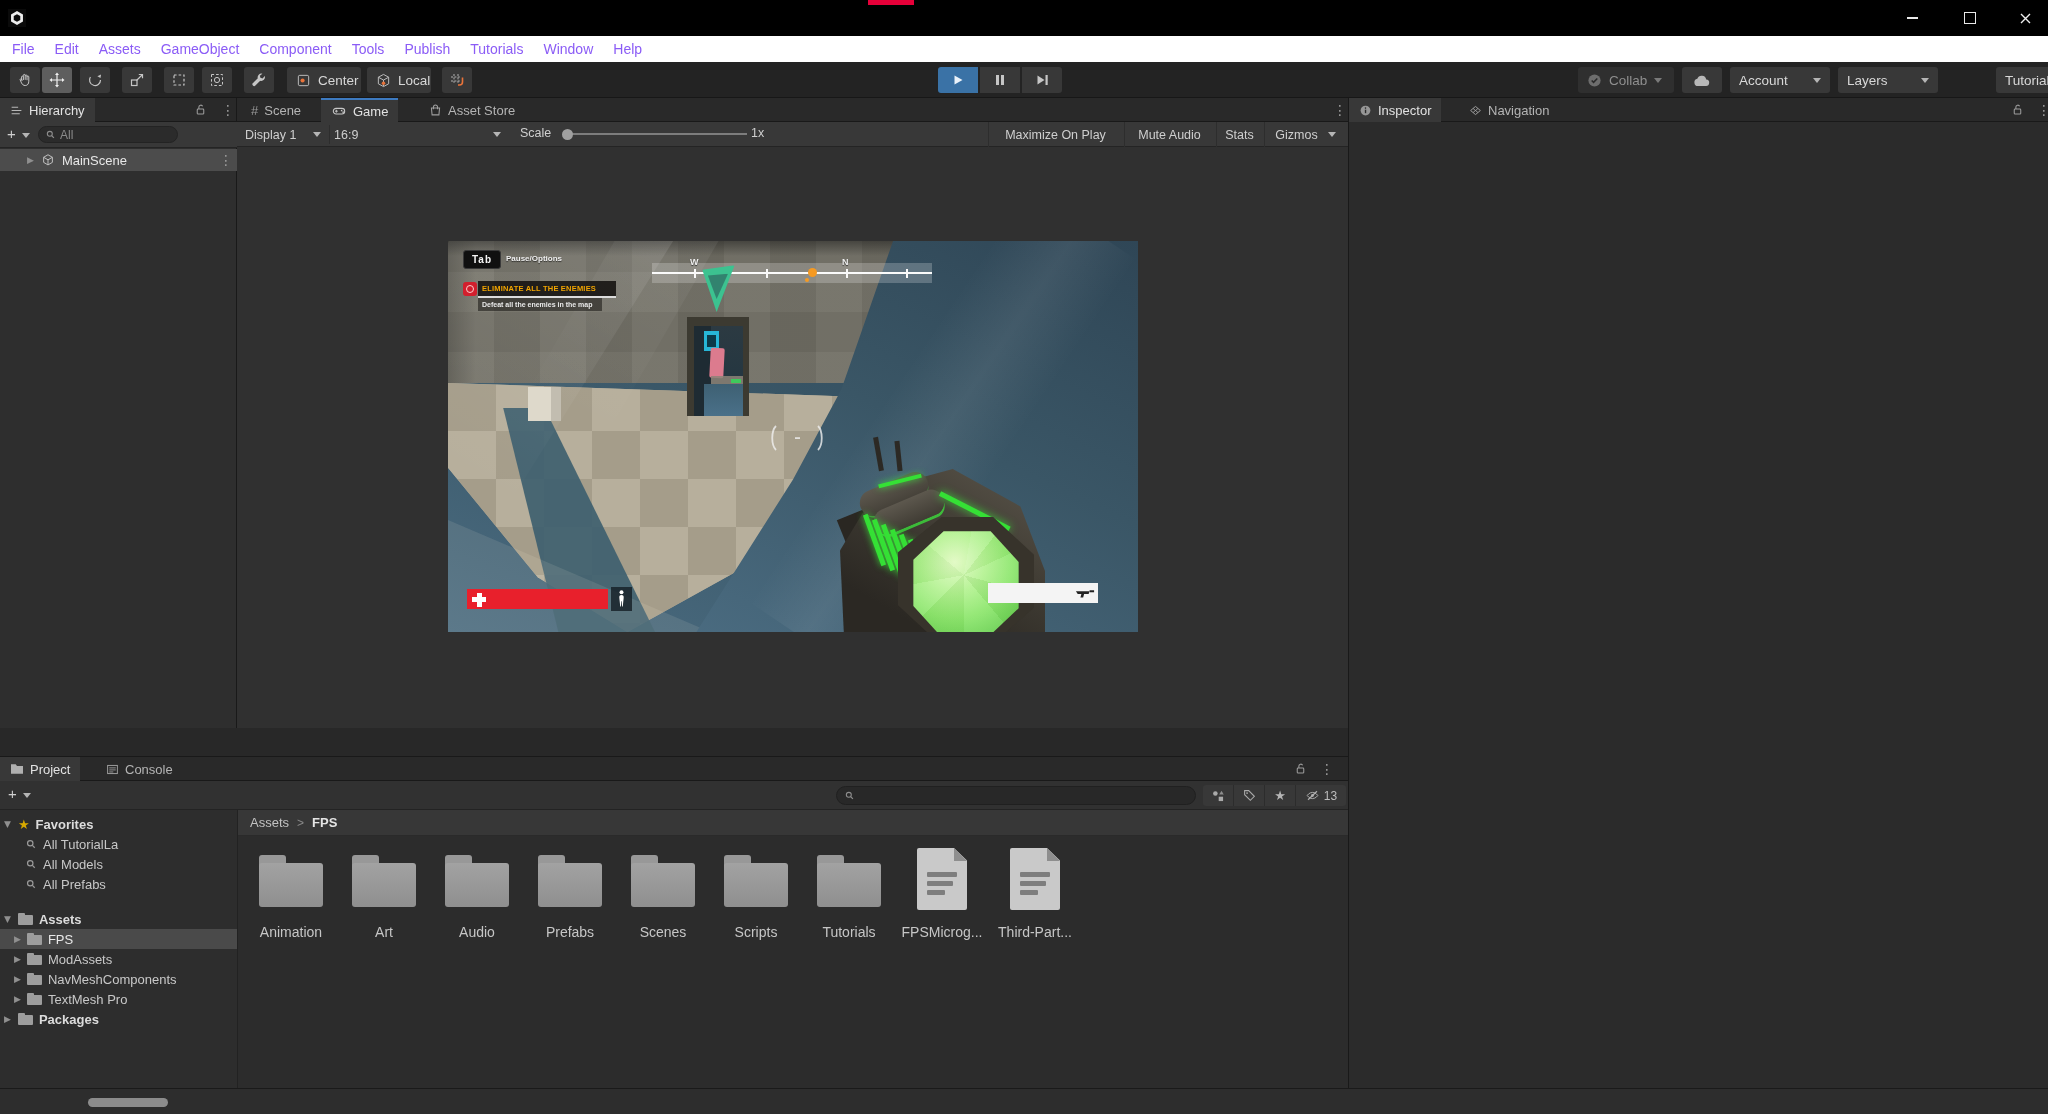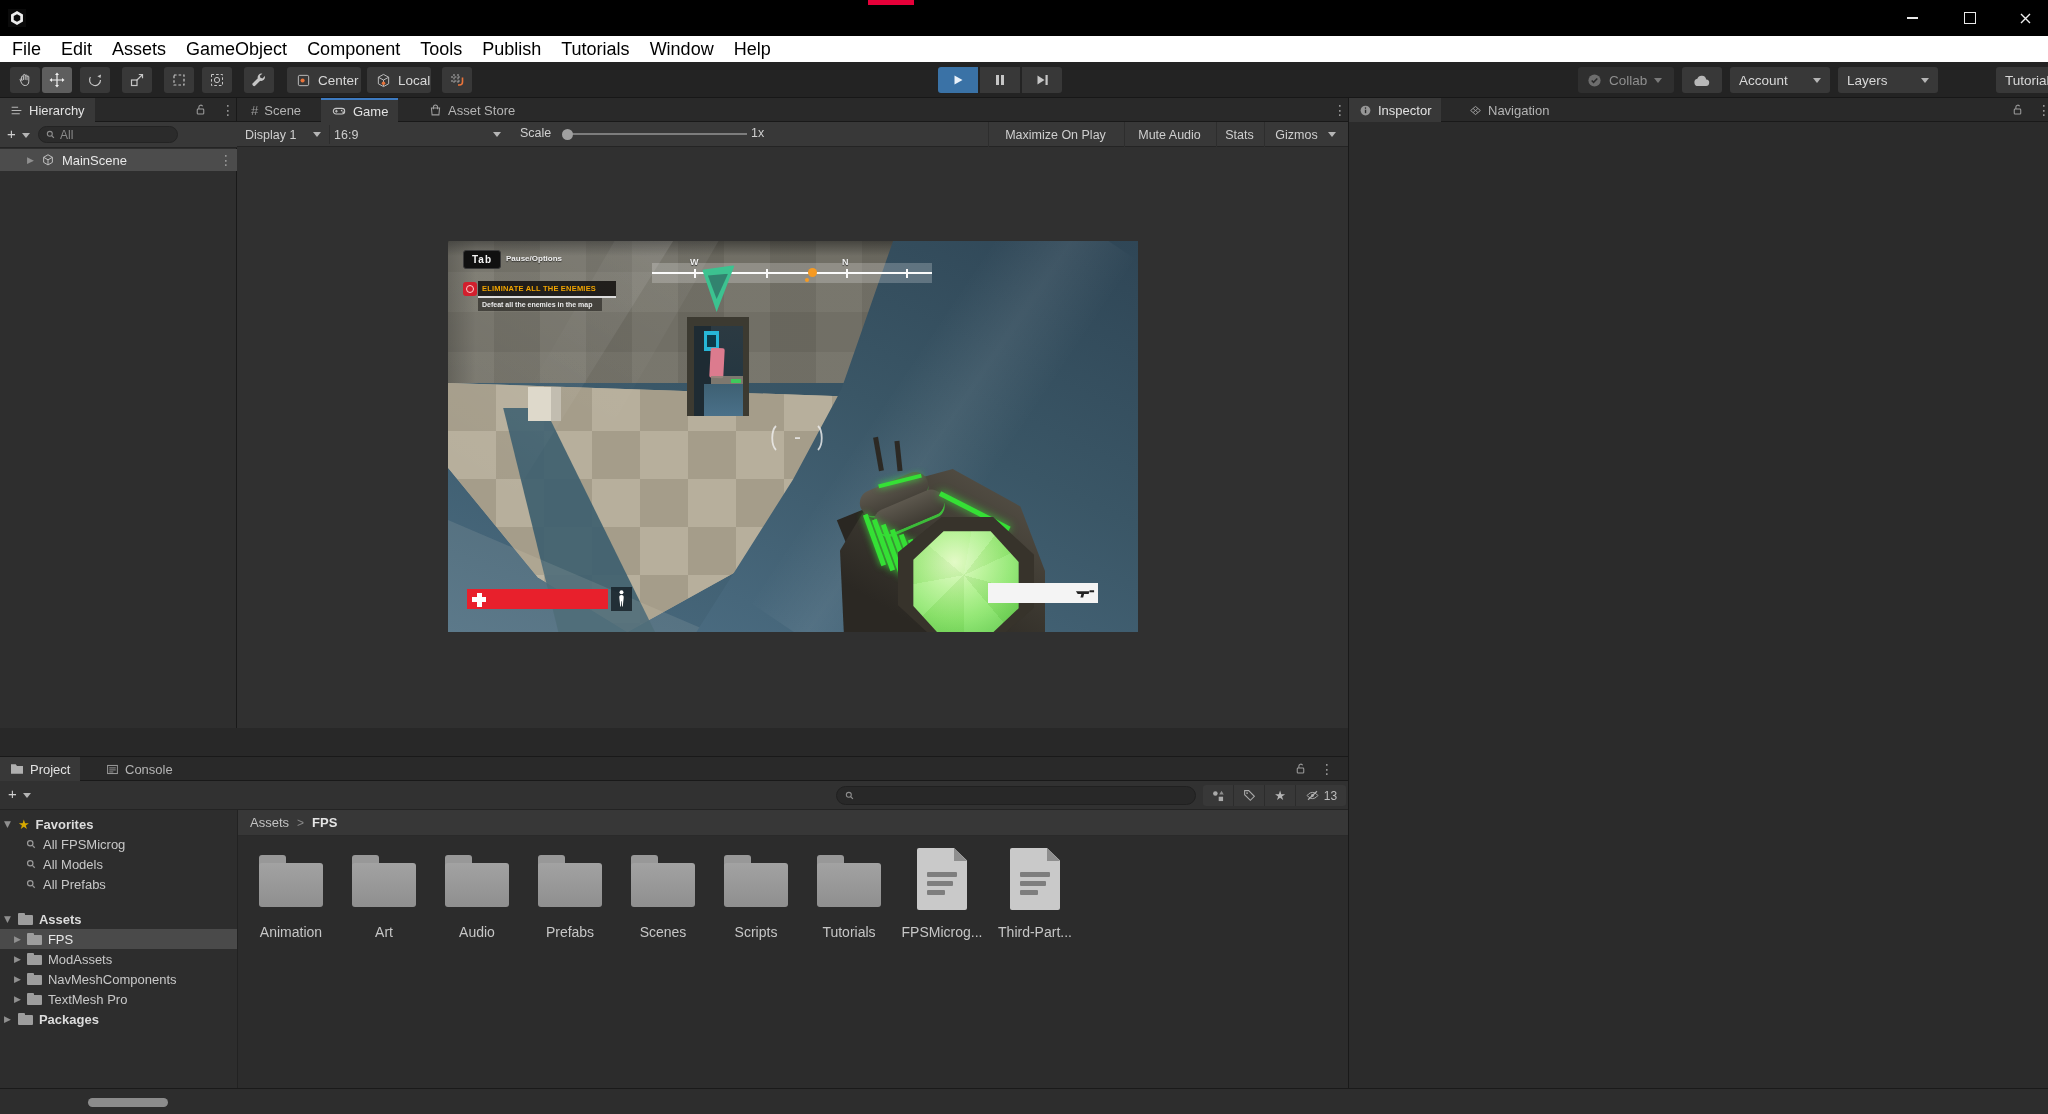--- a/index.html
+++ b/index.html
@@ -6,21 +6,21 @@
   #root{position:relative;width:2048px;height:1114px;overflow:hidden;background:#282828;
         font-family:"Liberation Sans","DejaVu Sans",sans-serif;}
   .abs{position:absolute}
   svg{display:block}
   .icon{display:flex;align-items:center;justify-content:center;color:#c2c2c2}
   .caret{width:0;height:0;border-left:4px solid transparent;border-right:4px solid transparent;border-top:5px solid #b5b5b5}
   .kebab{color:#9c9c9c;font-size:14px;line-height:1;font-family:"DejaVu Sans",sans-serif}
   
   #titlebar{left:0;top:0;width:2048px;height:36px;background:#000;color:#f0f0f0;font-size:14px}
   #menubar{left:0;top:36px;width:2048px;height:26px;background:#fff;display:flex;align-items:center;padding-left:2px;box-sizing:border-box}
-  .menu-item{padding:0 10px;font-size:18px;color:#000000;line-height:26px}
+  .menu-item{padding:0 10px;font-size:14px;color:#8b5cf6;line-height:26px}
   #toolbar{left:0;top:62px;width:2048px;height:36px;background:#232323;border-bottom:1px solid #171717;box-sizing:border-box}
   .toolbtn{position:absolute;top:5px;width:30px;height:26px;background:#383838;border-radius:3px;display:flex;align-items:center;justify-content:center;color:#c6c6c6}
   .toolbtn.sel{background:#5e5e5e;color:#f0f0f0}
   .dd{position:absolute;top:5px;height:26px;background:#383838;border-radius:3px;display:flex;align-items:center;gap:7px;padding:0 9px;color:#d8d8d8;font-size:13.5px;box-sizing:border-box}
   
   .tabbar{position:absolute;left:0;top:0;right:0;height:24px;background:#292929;border-bottom:1px solid #191919;box-sizing:border-box}
   .ptab{position:absolute;top:0;height:24px;display:flex;align-items:center;gap:6px;padding:0 10px;font-size:13px;color:#b4b4b4;box-sizing:border-box}
   .ptab.active{background:#383838;color:#e2e2e2}
   .treerow{position:absolute;left:0;width:237px;height:20px;display:flex;align-items:center;font-size:13px;color:#c8c8c8;white-space:nowrap}
   .exp{font-size:9px;color:#8f8f8f;font-family:"DejaVu Sans",sans-serif}
@@ -525,21 +525,21 @@
       <span style="margin-left:7px;color:#d7a900;font-size:13px">★</span>
       <span style="margin-left:6px;color:#dcdcdc;font-weight:bold">Favorites</span>
     </div>
     <div class="treerow" style="top:77px">
       <span class="icon" style="margin-left:25px">
           <svg width="12" height="12" viewBox="0 0 16 16">
             <circle cx="7" cy="7" r="3.6" fill="none" stroke="#9a9a9a" stroke-width="1.6"></circle>
             <path d="M9.8 9.8l3.2 3.2" stroke="#9a9a9a" stroke-width="1.6"></path>
           </svg>
         </span>
-      <span style="margin-left:6px">All FPSMicrog</span>
+      <span style="margin-left:6px">All TutorialLa</span>
     </div>
     <div class="treerow" style="top:97px">
       <span class="icon" style="margin-left:25px">
           <svg width="12" height="12" viewBox="0 0 16 16">
             <circle cx="7" cy="7" r="3.6" fill="none" stroke="#9a9a9a" stroke-width="1.6"></circle>
             <path d="M9.8 9.8l3.2 3.2" stroke="#9a9a9a" stroke-width="1.6"></path>
           </svg>
         </span>
       <span style="margin-left:6px">All Models</span>
     </div>

